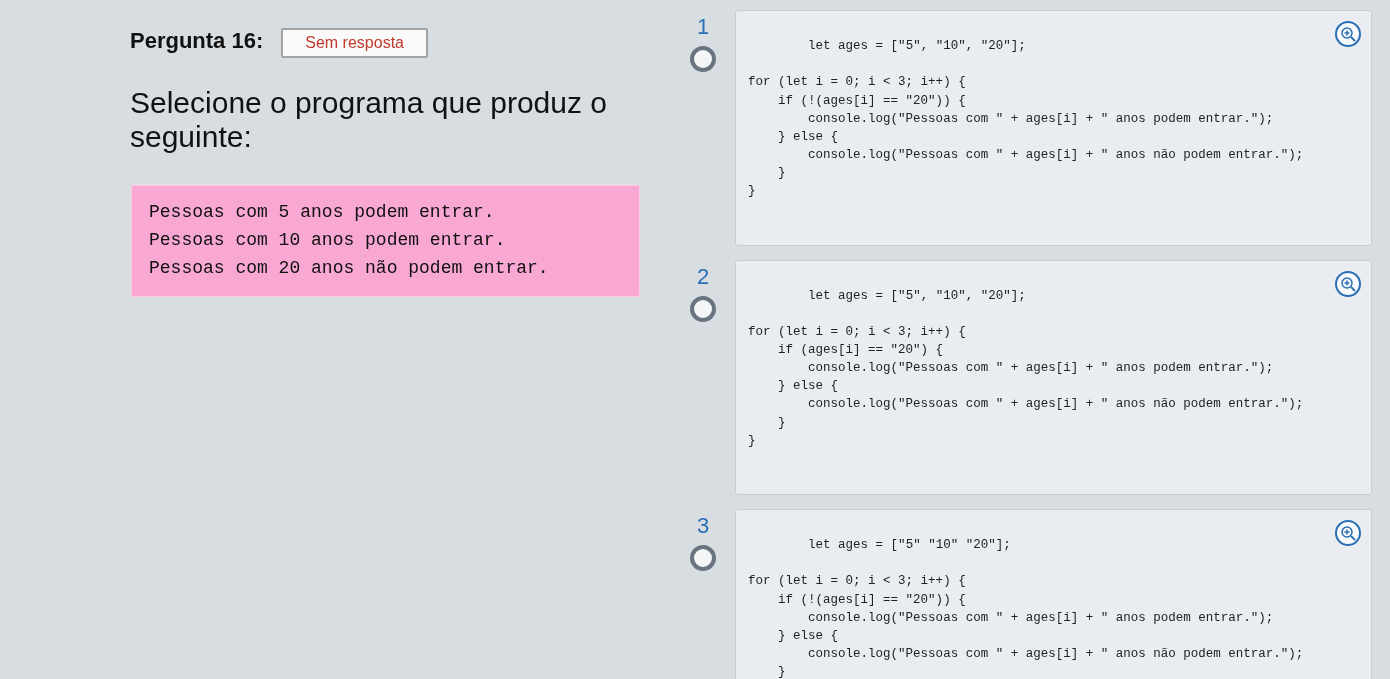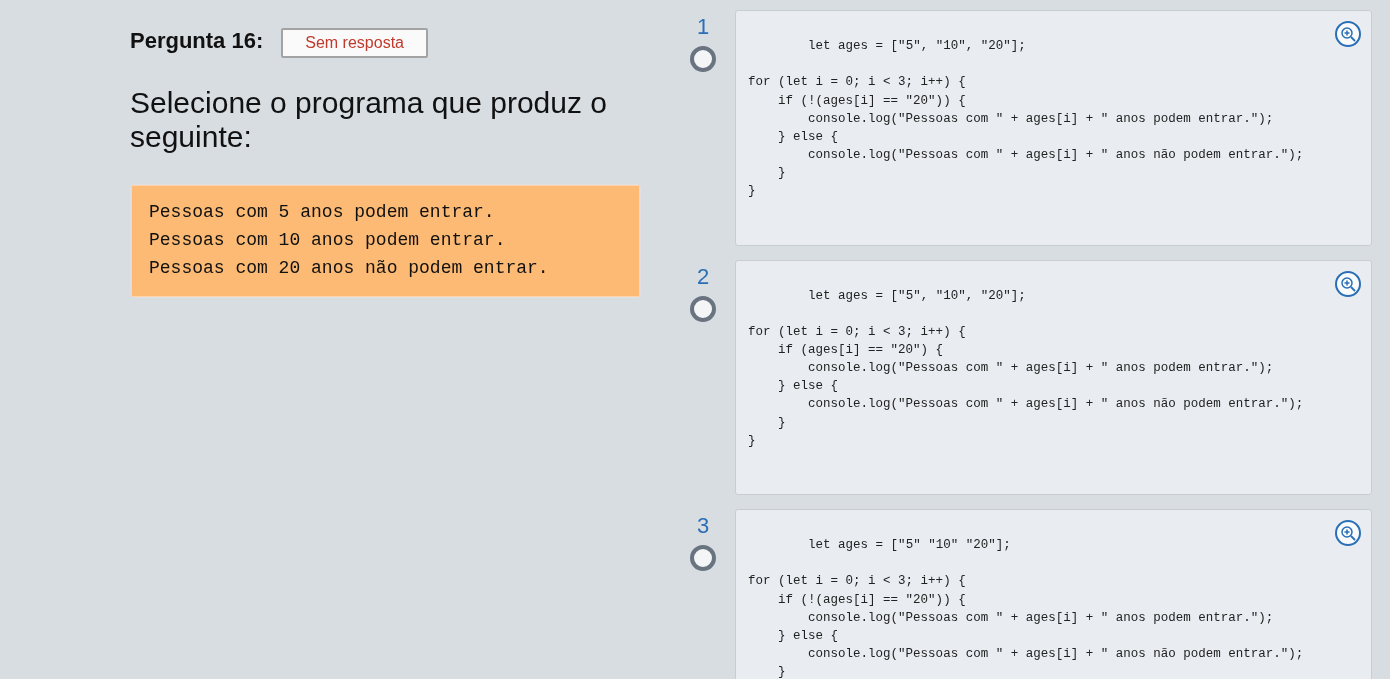--- a/index.html
+++ b/index.html
@@ -36,21 +36,21 @@
     font-size: 16px;
     color: #c0392b;
     background: #fafafa;
   }
   .q-prompt {
     font-size: 30px;
     color: #111;
     margin-bottom: 30px;
   }
   .output-box {
-    background: #fdba74;
+    background: #f9a8d4;
     border: 1px solid #e0e0e4;
     border-radius: 3px;
     padding: 14px 18px;
     font-family: "Consolas","Courier New",monospace;
     font-size: 18px;
     line-height: 1.55;
     color: #111;
     white-space: pre;
     box-shadow: inset 0 0 0 1px rgba(255,255,255,0.4);
   }

